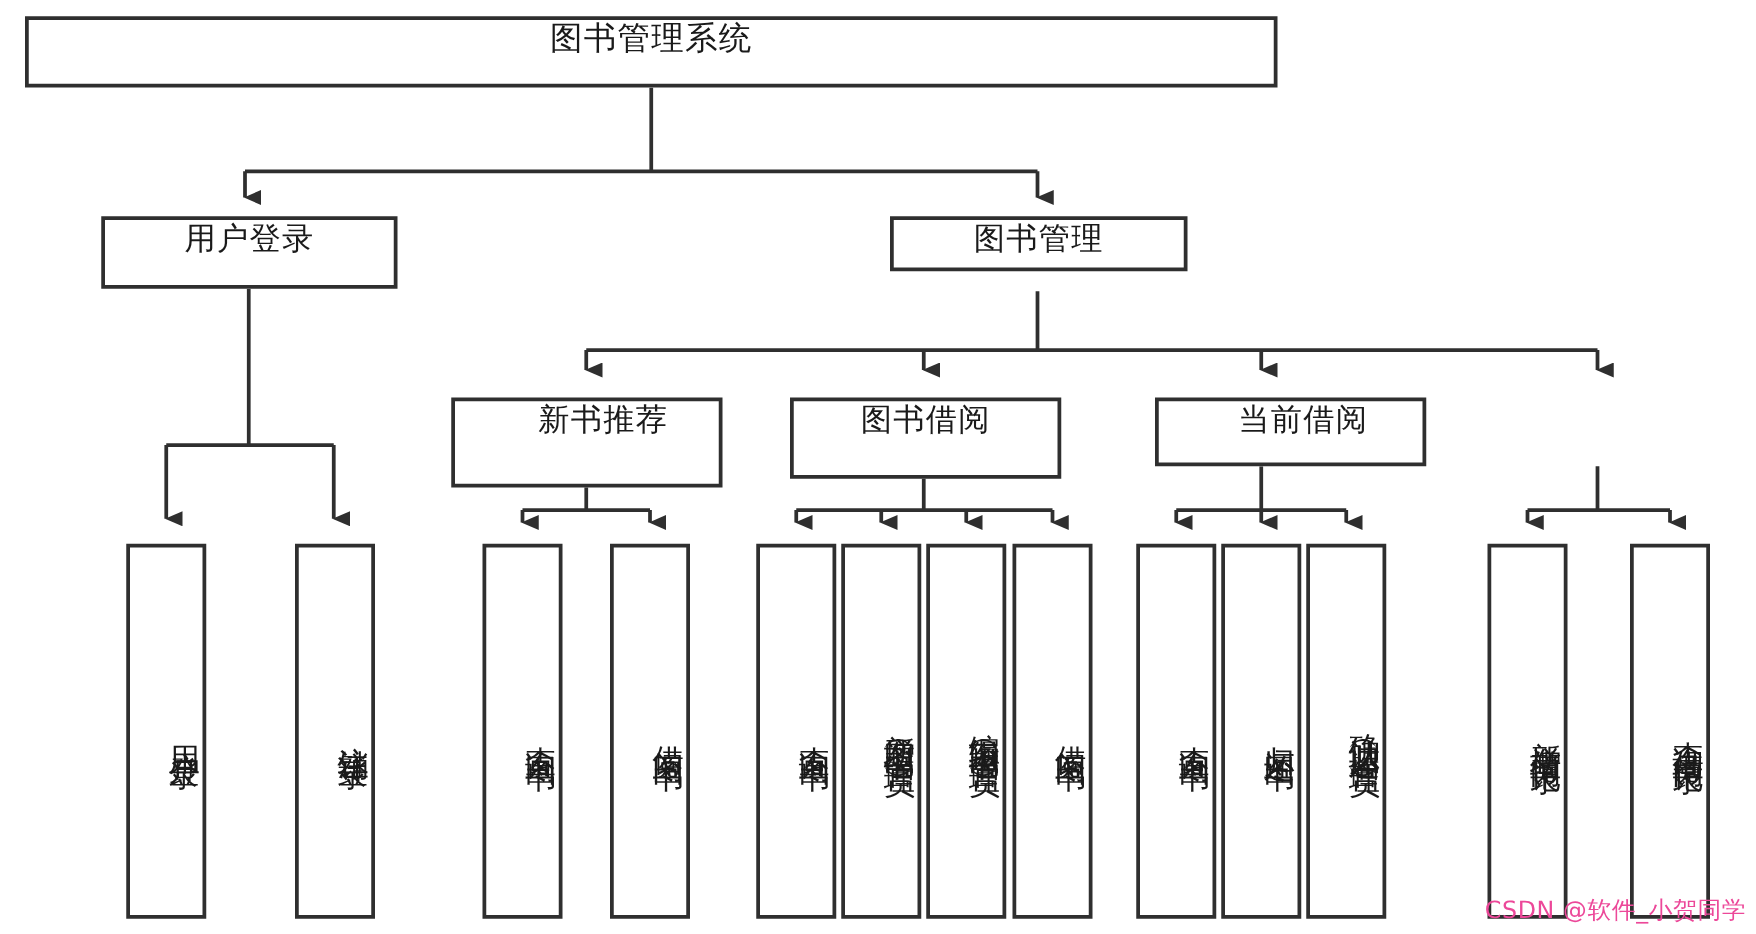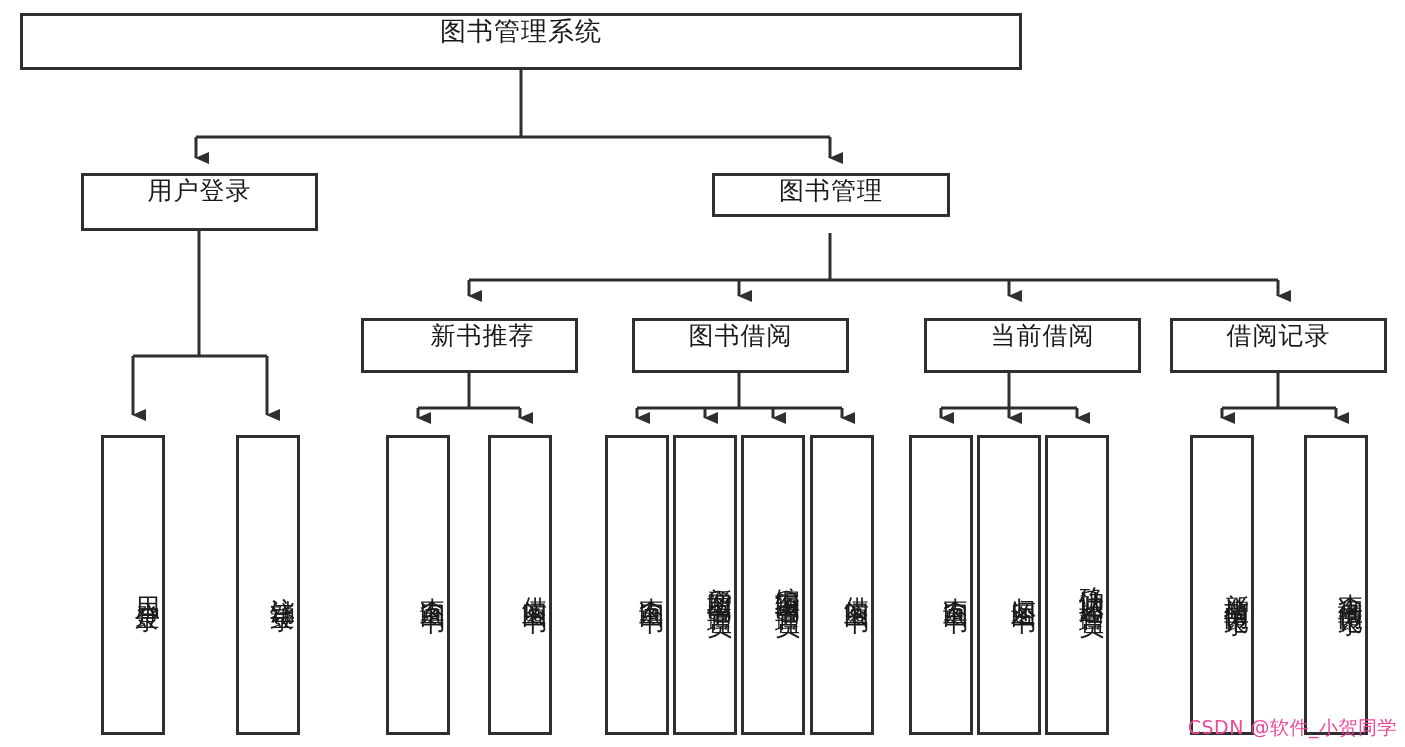--- a/index.html
+++ b/index.html
@@ -127,31 +127,28 @@
     <span>图书管理系统</span>
   </div>
 
   <div class="node horiz" style="left:81px; top:173px; width:237px; height:58px;">
     <span>用户登录</span>
   </div>
   <div class="node horiz" style="left:712px; top:173px; width:238px; height:44px;">
     <span>图书管理</span>
   </div>
 
-  <div class="node horiz" style="left:361px; top:318px; width:217px; height:55px;padding-left:26px;">
+  <div class="node horiz" style="left:361px; top:318px; width:217px; height:72px;padding-left:26px;">
     <span>新书推荐</span>
   </div>
-  <div class="node horiz" style="left:632px; top:318px; width:217px; height:55px;">
+  <div class="node horiz" style="left:632px; top:318px; width:217px; height:65px;">
     <span>图书借阅</span>
   </div>
   <div class="node horiz" style="left:924px; top:318px; width:217px; height:55px;padding-left:20px;">
     <span>当前借阅</span>
-  </div>
-  <div class="node horiz" style="left:1170px; top:318px; width:217px; height:55px;">
-    <span>借阅记录</span>
   </div>
 
   <div class="node vert" style="left:101px; top:435px; width:64px; height:300px;">
     <span class="vlabel">用户登录</span>
   </div>
   <div class="node vert" style="left:236px; top:435px; width:64px; height:300px;">
     <span class="vlabel">注销登录</span>
   </div>
 
   <div class="node vert" style="left:386px; top:435px; width:64px; height:300px;">

